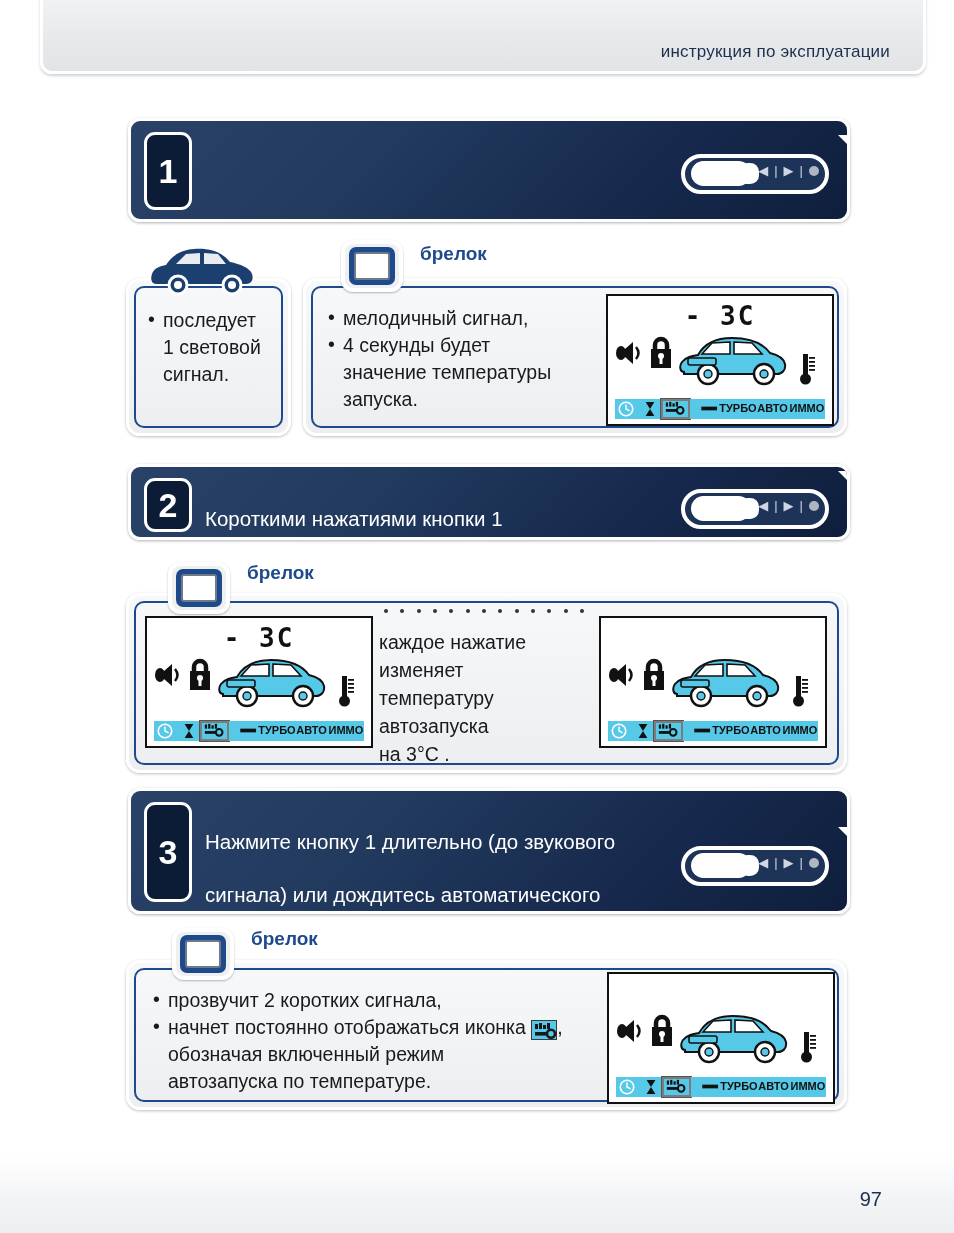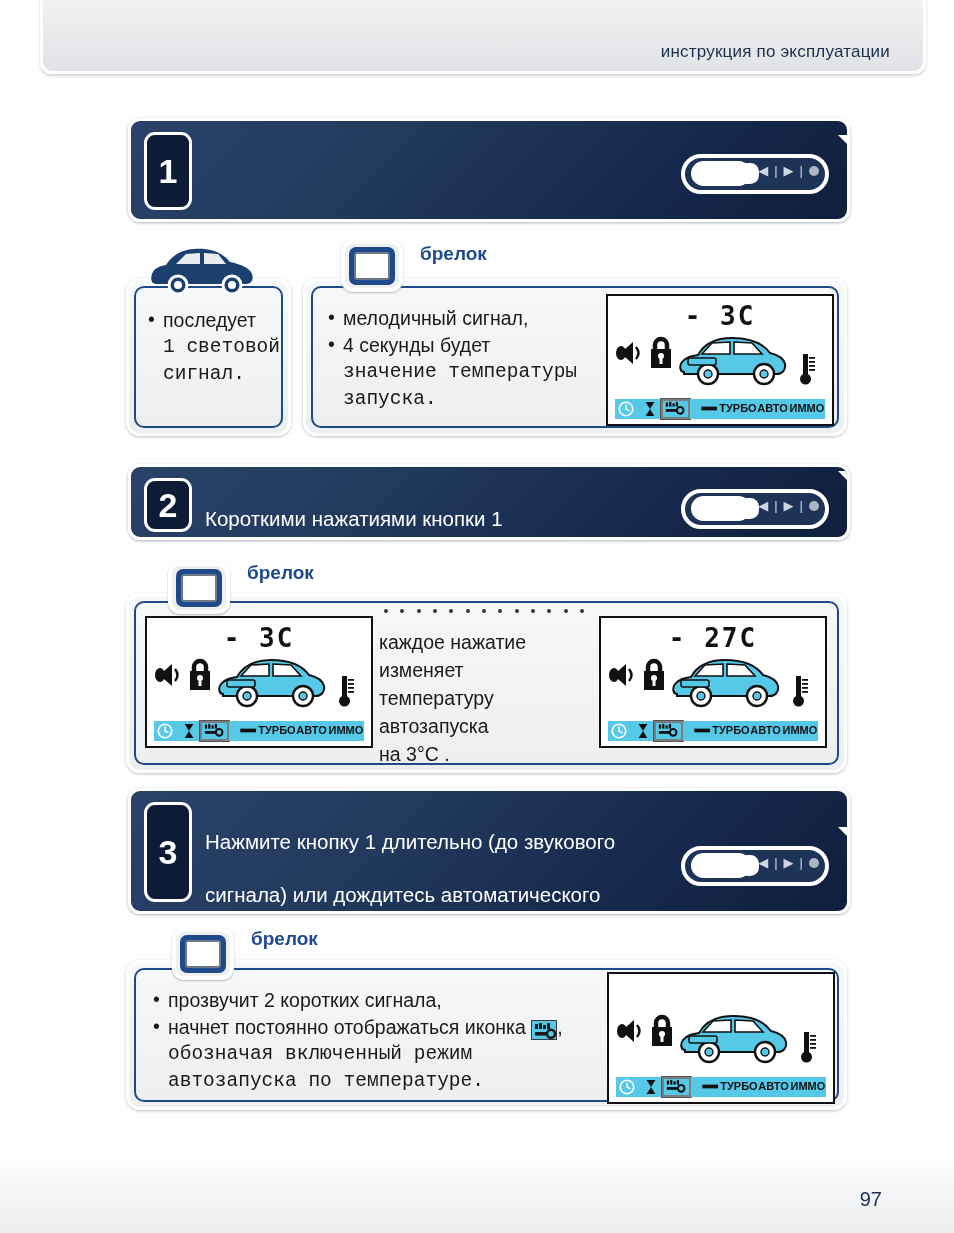--- a/index.html
+++ b/index.html
@@ -94,21 +94,21 @@
   }
   .info-panel > .inner-line{
     position:absolute; left:5px; top:5px; right:5px; bottom:5px;
     border:2px solid #1e4a8c; border-radius:10px; pointer-events:none;
   }
   .bullets{
     position:absolute; color:#1a1a1a; font-size:19.5px; line-height:27px;
   }
   .bullets .b{ display:block; padding-left:17px; position:relative; }
   .bullets .b:before{ content:"•"; position:absolute; left:2px; top:-1px; }
-  .bullets .cont{ display:block; padding-left:17px;font-family:Liberation Mono, monospace; }
+  .bullets .cont{ display:block; padding-left:17px; }
 
   
   .carbadge{
     position:absolute; width:110px; height:58px;
   }
   
   .fobbadge{
     position:absolute; width:62px; height:52px;
     background:#eef0f2;
     border:4px solid #ffffff;
@@ -440,21 +440,20 @@
     </div>
     <div class="midtext" style="left:250px; top:32px; width:210px;">
       <span style="display:block">каждое нажатие</span>
       <span style="display:block">изменяет</span>
       <span style="display:block">температуру</span>
       <span style="display:block">автозапуска</span>
       <span style="display:block">на 3°C .</span>
     </div>
 
     <div class="lcd" style="left:470px; top:20px; width:228px; height:132px;">
-      <div class="temp" style="font-size:26px; top:5px;">- 27C</div>
       <div class="spk" style="left:7px; top:42px;">
         <svg viewBox="0 0 30 30" width="30" height="30">
           <path d="M4,11 L10,11 L18,4 L18,26 L10,19 L4,19 Z" fill="#111"></path>
           <ellipse cx="6" cy="15" rx="5" ry="7" fill="#111"></ellipse>
           <path d="M21,9 q5,6 0,12" stroke="#111" stroke-width="2.5" fill="none"></path>
         </svg>
       </div>
       <div class="lockic" style="left:40px; top:40px;">
         <svg viewBox="0 0 26 34" width="26" height="34">
           <path d="M7,14 L7,9 a6,6 0 0 1 12,0 L19,14" stroke="#111" stroke-width="4.5" fill="none"></path>

